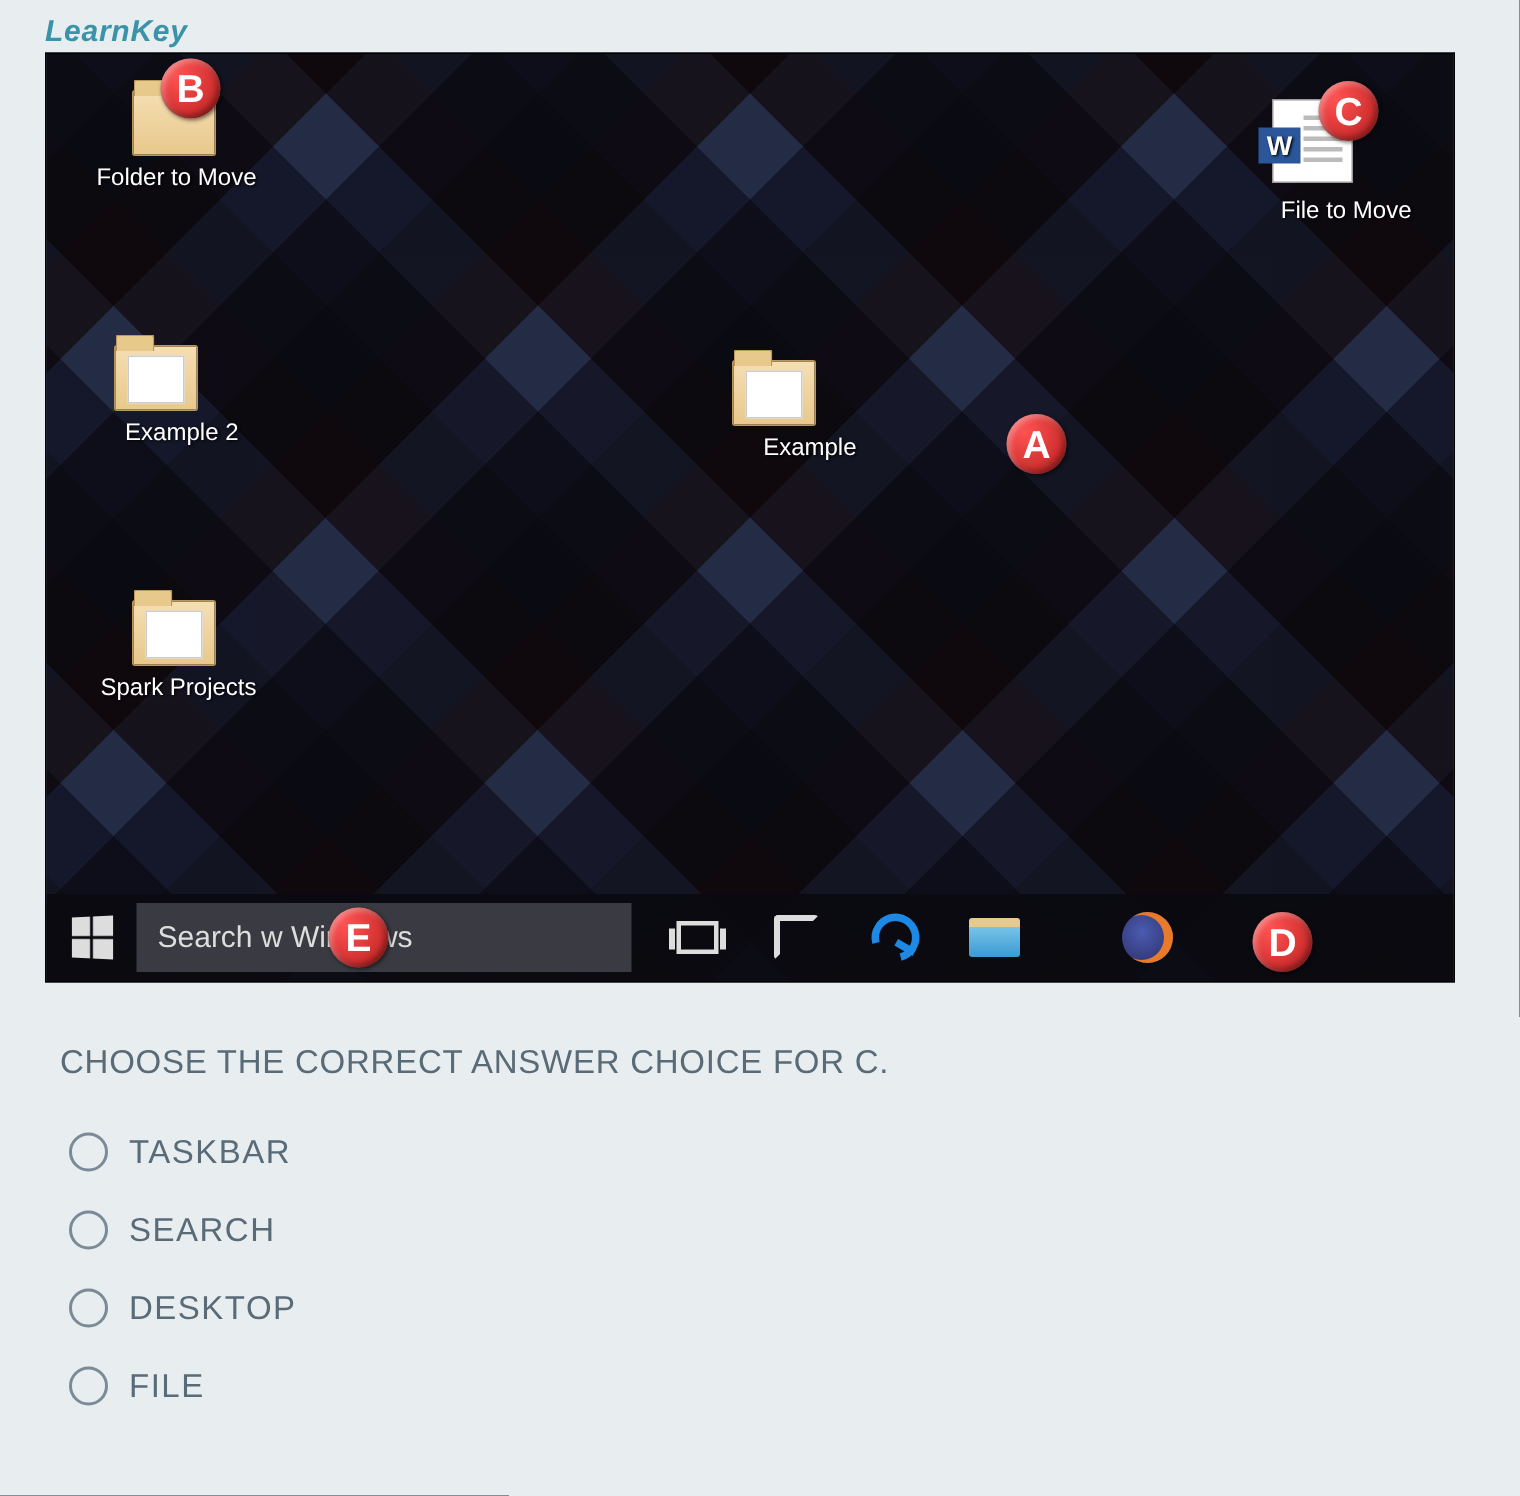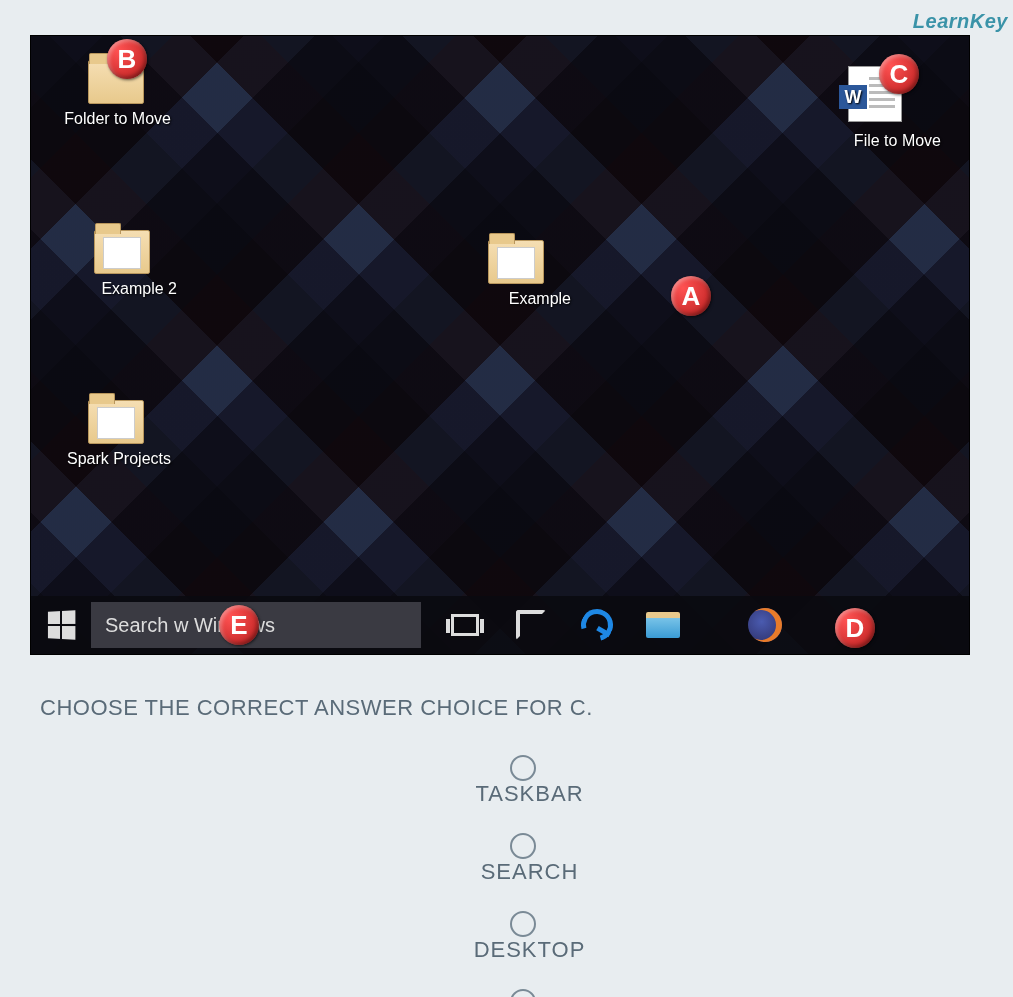--- a/index.html
+++ b/index.html
@@ -5,21 +5,20 @@
   * { margin: 0; padding: 0; box-sizing: border-box; }
   body {
     font-family: "Segoe UI", Arial, sans-serif;
     background: #e8edf0;
     width: 1013px;
     height: 997px;
     padding: 10px 0 0 30px;
     color: #444;
   }
   .brand {
-    text-align: right;
     padding-right: 5px;
     color: #3a93a8;
     font-weight: bold;
     font-size: 20px;
     margin-bottom: 2px;
     font-style: italic;
     letter-spacing: 0.5px;
   }
   .screenshot {
     width: 940px;
@@ -215,21 +214,20 @@
     color: #5a6b78;
     font-size: 22px;
     letter-spacing: 0.5px;
     margin-bottom: 34px;
   }
   .option {
     display: flex;
     align-items: center;
     margin: 0 0 26px 6px;
     cursor: pointer;
-    flex-direction: column;
   }
   .radio-circle {
     width: 26px; height: 26px;
     border: 2.5px solid #7a8a96;
     border-radius: 50%;
     margin-right: 14px;
     flex-shrink: 0;
   }
   .option-label {
     color: #5a6b78;
@@ -247,21 +245,21 @@
   <div class="desktop-layer">
 
     <div class="desktop-icon" style="left:30px;top:20px">
       <div class="icon-box">
           <div class="folder-shape"></div>
         </div>
       <div>Folder to Move</div>
     </div>
     <div class="badge" style="left:76px;top:3px">B</div>
 
-    <div class="desktop-icon" style="left:36px;top:190px">
+    <div class="desktop-icon" style="left:18px;top:190px">
       <div class="icon-box">
           <div class="folder-shape open"></div>
         </div>
       <div>Example 2</div>
     </div>
 
     <div class="desktop-icon" style="left:30px;top:360px">
       <div class="icon-box">
           <div class="folder-shape open"></div>
         </div>

